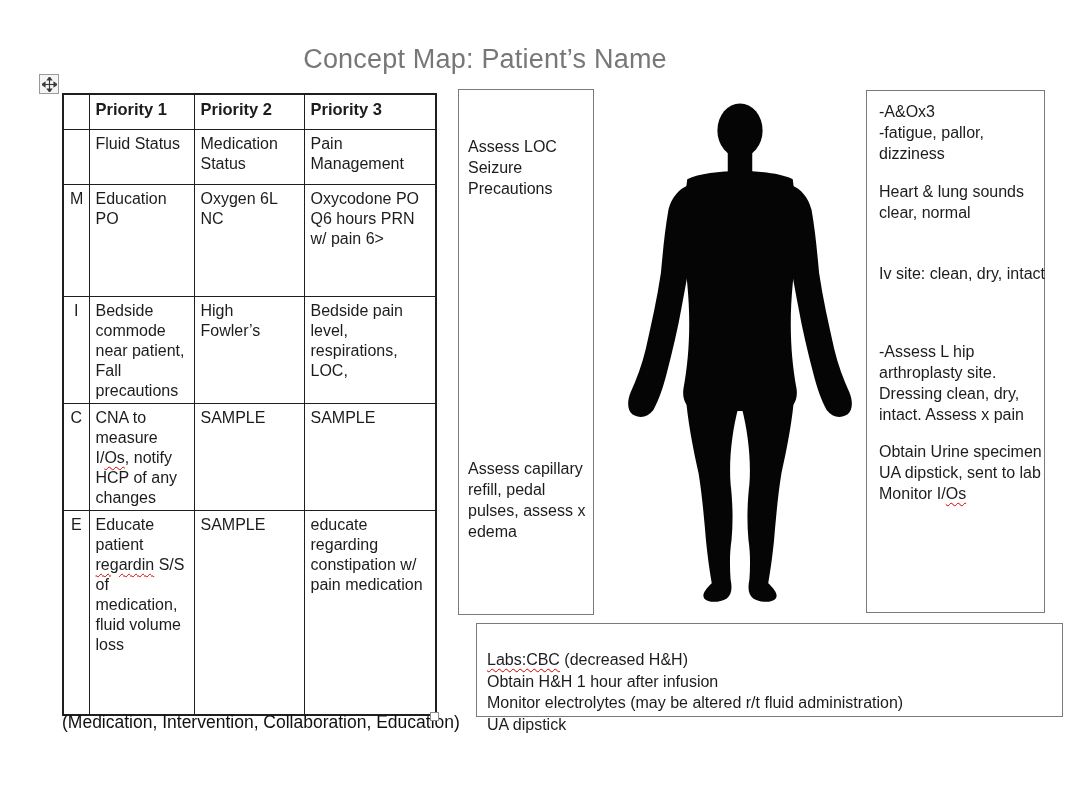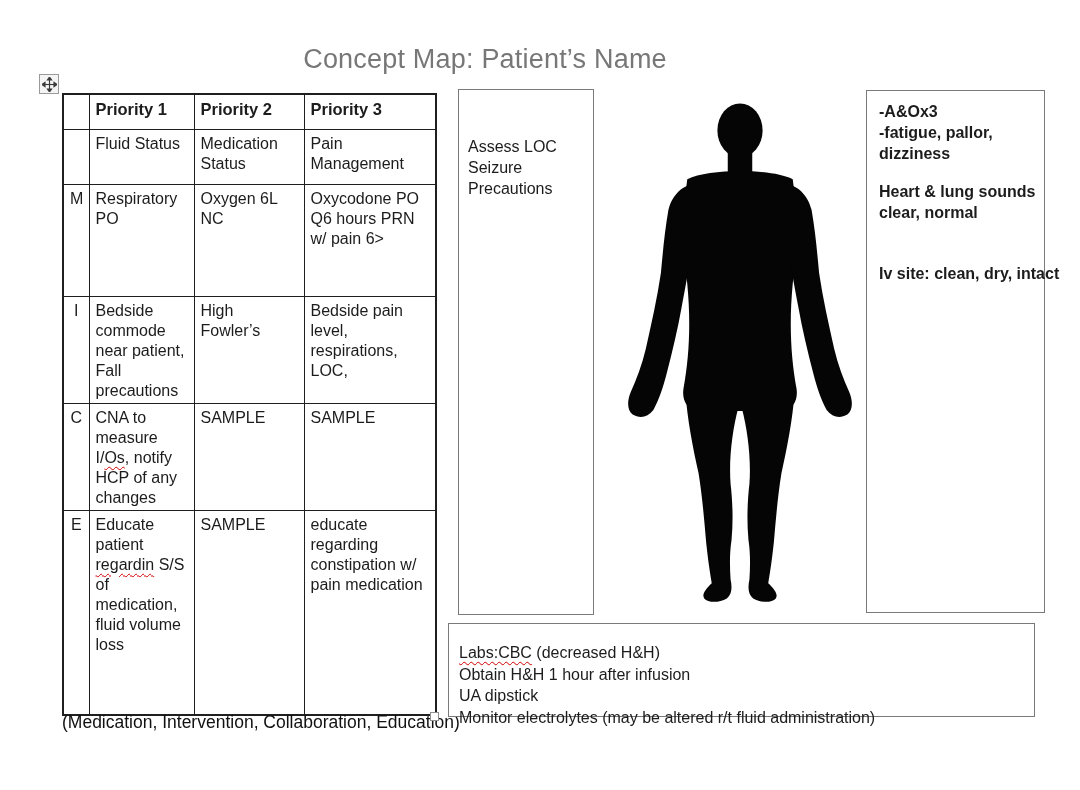--- a/index.html
+++ b/index.html
@@ -25,22 +25,22 @@
   table.cmap tr.hdr td { font-weight:bold; font-size:16.5px;margin-left:16px; }
   td.rowlab { text-align:center; padding-left:2px; padding-right:2px; }
 
   .caption { position:absolute; left:62px; top:712px; font-size:17.5px; color:#111; }
   .resize-handle { position:absolute; left:430px; top:712px; width:9px; height:9px;
                    background:#ffffff; border:1px solid #8f8f8f; }
 
   
   .box { position:absolute; border:1px solid #7a7a7a; background:#fff; }
   .assess-box  { left:458px; top:89px;  width:136px; height:526px; }
-  .findings-box{ left:866px; top:90px;  width:179px; height:523px;font-weight:bold; }
-  .labs-box    { left:448px; top:623px; width:587px; height:94px; padding:18px 10px; }
+  .findings-box{ left:866px; top:90px;  width:179px; height:523px; }
+  .labs-box    { left:476px; top:623px; width:587px; height:94px; padding:25px 10px; }
   .blk { position:absolute; font-size:16px; line-height:21px; white-space:pre; }
   .assess-box .blk { left:9px; }
   .findings-box .blk { left:12px; }
   .labs-line { font-size:16px; line-height:21.5px; white-space:pre; }
 
   .squiggle { text-decoration-line:underline; text-decoration-style:wavy;
               text-decoration-color:#d40000; text-decoration-thickness:1px;
               text-underline-offset:3px;text-align:center; }
 
   
@@ -81,21 +81,21 @@
       <td>Priority 3</td>
     </tr>
     <tr style="height:55px">
       <td class="rowlab"></td>
       <td>Fluid Status</td>
       <td>Medication Status</td>
       <td>Pain Management</td>
     </tr>
     <tr style="height:112px">
       <td class="rowlab">M</td>
-      <td>Respiratory PO</td>
+      <td>Education PO</td>
       <td>Oxygen 6L NC</td>
       <td>Oxycodone PO Q6 hours PRN w/ pain 6&gt;</td>
     </tr>
     <tr style="height:105px">
       <td class="rowlab">I</td>
       <td>Bedside commode near patient, Fall precautions</td>
       <td>High Fowler’s</td>
       <td>Bedside pain level, respirations, LOC,</td>
     </tr>
     <tr style="height:105px">
@@ -113,20 +113,24 @@
   </tbody>
     </table>
 
   <div class="caption">(Medication, Intervention, Collaboration, Education)</div>
   <div class="resize-handle"></div>
 
   <div class="box assess-box">
     <div class="blk" style="top:46px">Assess LOC
 Seizure
 Precautions</div>
+    <div class="blk" style="top:368px">Assess capillary
+refill, pedal
+pulses, assess x
+edema</div>
   </div>
 
   <svg class="body-figure" viewBox="0 0 240 560" preserveAspectRatio="none">
     <g fill="#050505">
       <ellipse cx="120" cy="36" rx="24" ry="30"></ellipse>
       <rect x="107" y="50" width="26" height="46"></rect>
       <path d="M64,90 C88,78 152,78 176,90 C182,132 180,172 176,206 C172,250 174,288 180,322 C182,336 176,345 164,347 L76,347 C64,345 58,336 60,322 C66,288 68,250 64,206 C60,172 58,132 64,90 Z"></path>
       <path d="M76,94 C58,96 48,108 44,124 C40,148 38,172 36,194 C32,222 26,250 20,278 C16,296 10,312 4,326 C0,336 0,346 6,351 C14,356 22,354 28,346 C34,334 38,322 42,306 C48,282 54,256 58,232 C62,210 66,188 68,170 C70,152 72,128 76,110 Z"></path>
       <path d="M164,94 C182,96 192,108 196,124 C200,148 202,172 204,194 C208,222 214,250 220,278 C224,296 230,312 236,326 C240,336 240,346 234,351 C226,356 218,354 212,346 C206,334 202,322 198,306 C192,282 186,256 182,232 C178,210 174,188 172,170 C170,152 168,128 164,110 Z"></path>
       <path d="M62,326 L118,326 L118,344 C112,368 108,400 110,428 C112,446 113,468 111,490 C109,504 109,518 110,534 C112,544 111,551 106,555 C98,560 86,560 82,555 C79,550 84,544 90,538 C88,526 86,512 84,492 C82,468 80,442 76,416 C70,388 64,356 62,326 Z"></path>
@@ -134,22 +138,29 @@
     </g>
   </svg>
 
   <div class="box findings-box">
     <div class="blk" style="top:10px">-A&amp;Ox3
 -fatigue, pallor,
 dizziness</div>
     <div class="blk" style="top:90px">Heart &amp; lung sounds
 clear, normal</div>
     <div class="blk" style="top:172px">Iv site: clean, dry, intact</div>
+    <div class="blk" style="top:250px">-Assess L hip
+arthroplasty site.
+Dressing clean, dry,
+intact. Assess x pain</div>
+    <div class="blk" style="top:350px"><span>Obtain Urine specimen
+UA dipstick, sent to lab
+Monitor I/</span><span class="squiggle">Os</span></div>
   </div>
 
   <div class="box labs-box">
     <div class="labs-line"><span class="squiggle">Labs:CBC</span><span> (decreased H&amp;H)</span></div>
     <div class="labs-line">Obtain H&amp;H 1 hour after infusion</div>
+    <div class="labs-line">Monitor electrolytes (may be altered r/t fluid administration)</div>
     <div class="labs-line">UA dipstick</div>
-    <div class="labs-line">Monitor electrolytes (may be altered r/t fluid administration)</div>
   </div>
 
 </div>
 
 </body></html>

